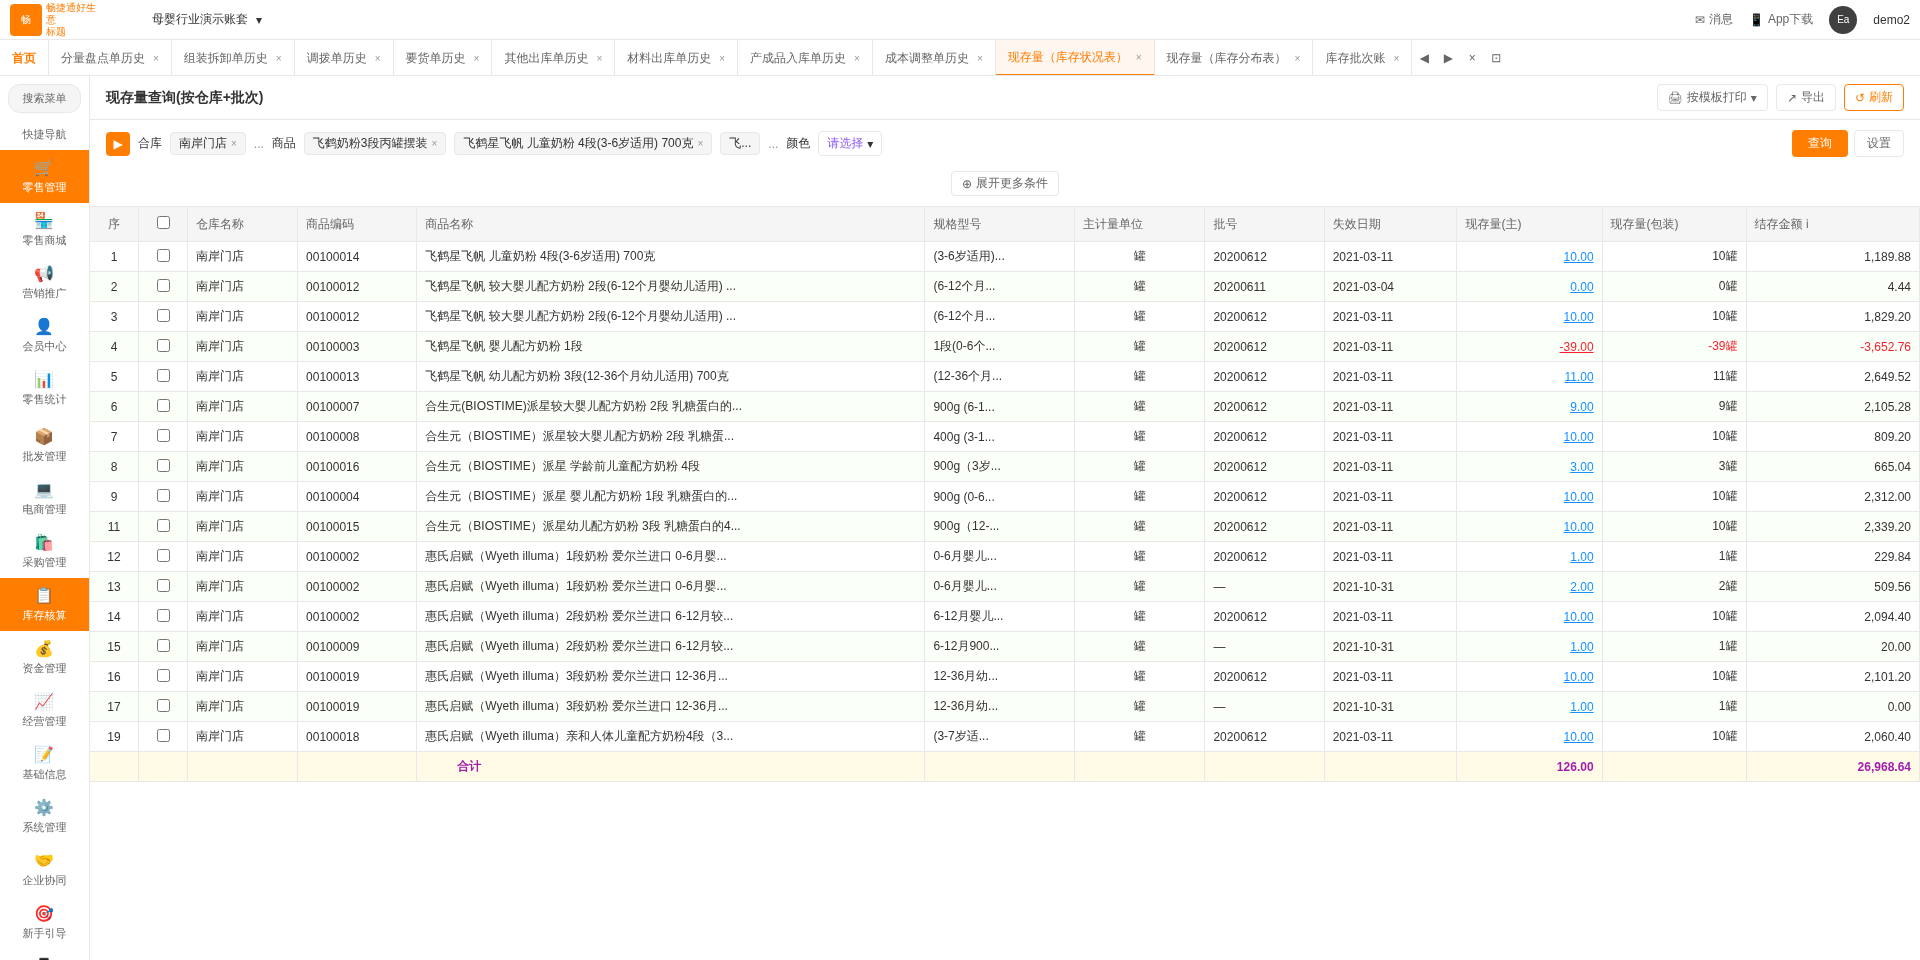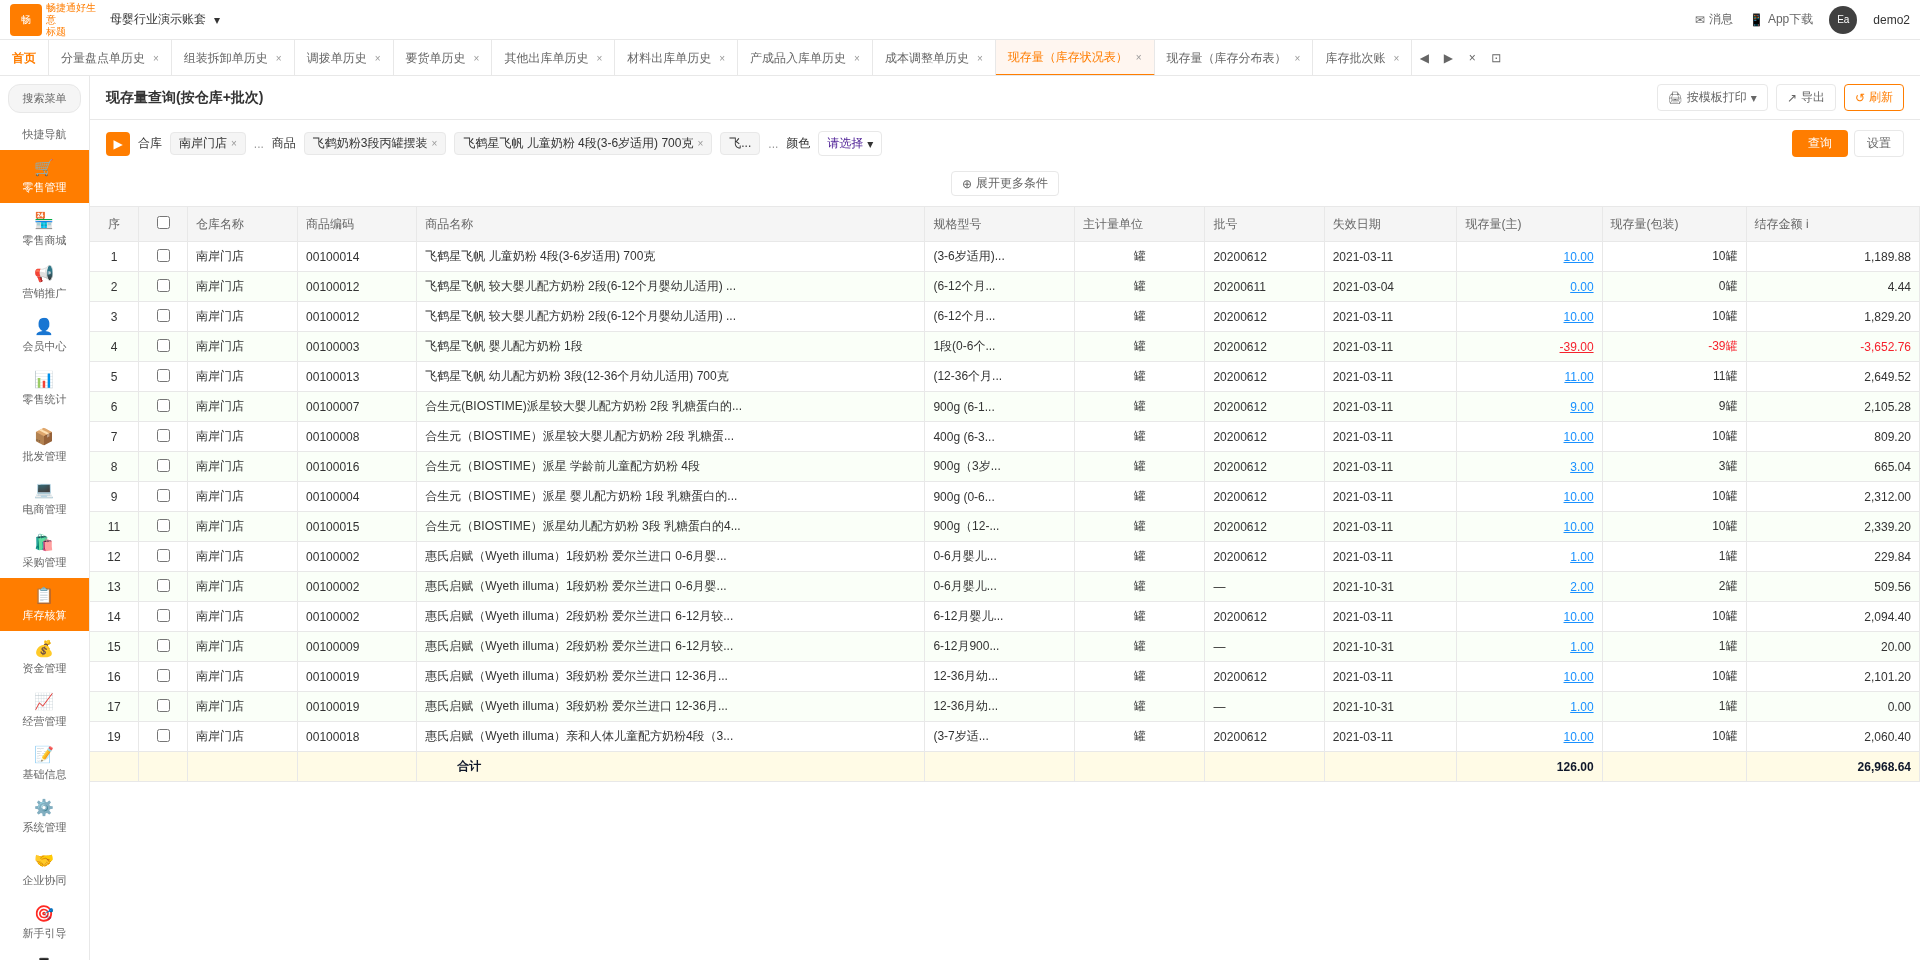--- a/index.html
+++ b/index.html
@@ -7,21 +7,21 @@
     
     
     .top-header {
       display: flex; align-items: center; height: 40px;
       background: #fff; border-bottom: 1px solid #e8e8e8;
       padding: 0 10px; gap: 10px;
     }
     .logo-area { display: flex; align-items: center; width: 90px; }
     .logo-icon { width: 32px; height: 32px; background: #ff7d00; border-radius: 4px; display: flex; align-items: center; justify-content: center; color: #fff; font-size: 10px; flex-shrink: 0; }
     .logo-text { font-size: 10px; color: #ff7d00; margin-left: 4px; line-height: 1.2; }
-    .industry-select { display: flex; align-items: center; font-size: 12px; color: #333; border: none; background: transparent; cursor: pointer; gap: 8px; }
+    .industry-select { display: flex; align-items: center; font-size: 12px; color: #333; border: none; background: transparent; cursor: pointer; gap: 8px; margin-left: 42px; }
     .header-right { margin-left: auto; display: flex; align-items: center; gap: 16px; }
     .header-btn { display: flex; align-items: center; gap: 4px; color: #666; font-size: 12px; cursor: pointer; }
     .avatar { width: 28px; height: 28px; border-radius: 50%; background: #404040; display: flex; align-items: center; justify-content: center; color: #fff; font-size: 12px; }
 
     
     .tab-bar {
       display: flex; align-items: flex-start; height: 36px;
       background: #fff; border-bottom: 1px solid #e8e8e8;
       padding: 0; overflow: hidden;
     }
@@ -125,21 +125,21 @@
     tbody tr:nth-child(even) { background: #fafff8; }
     tbody td {
       padding: 6px 8px; border-bottom: 1px solid #e8e8e8;
       border-right: 1px solid #e8e8e8; color: #333;
     }
     .td-link { color: #1890ff; cursor: pointer; text-decoration: underline; }
     .td-red { color: #f5222d; }
     .td-center { text-align: center; }
     .td-right { text-align: right; }
     .footer-row { background: #fffbe6 !important; }
-    .footer-row td { font-weight: bold; color: #0f172a; padding-left: 40px; }
+    .footer-row td { font-weight: bold; color: #a21caf; padding-left: 40px; }
     .col-seq { width: 40px; text-align: center; }
     .col-check { width: 30px; text-align: center; }
     .scrollbar-area { height: 100%; overflow-y: auto; }
   </style>
 </head>
 <body>
 
 <div class="top-header">
   <div class="logo-area">
     <div class="logo-icon">
@@ -344,21 +344,21 @@
           <span>飞鹤星飞帆 儿童奶粉 4段(3-6岁适用) 700克</span>
           <span class="filter-tag-close">×</span>
         </div>
         <div class="filter-tag">
           <span>飞...</span>
         </div>
         <span class="filter-dots">...</span>
 
         <span class="filter-label">颜色</span>
         <div class="filter-dropdown">
-          <span style="color:#4c1d95;">请选择</span>
+          <span style="color:#8b5cf6;">请选择</span>
           <span>▾</span>
         </div>
 
         <div style="margin-left:auto;display:flex;gap:6px;">
           <button class="query-btn">查询</button>
           <button class="set-btn">设置</button>
         </div>
       </div>
       <div style="display:flex;justify-content:center;margin-top:6px;">
         <button class="filter-expand-btn">
@@ -474,21 +474,21 @@
     <td class="td-right "><span class="td-link ">9.00</span></td>
     <td class="td-right ">9罐</td>
     <td class="td-right ">2,105.28</td>
   </tr>
             <tr>
     <td class="td-center">7</td>
     <td class="td-center"><input type="checkbox" style=""></td>
     <td>南岸门店</td>
     <td>00100008</td>
     <td style="max-width:300px;overflow:hidden;text-overflow:ellipsis;white-space:nowrap;padding-left:8px;">合生元（BIOSTIME）派星较大婴儿配方奶粉 2段 乳糖蛋...</td>
-    <td>400g (6-3...</td>
+    <td>400g (3-1...</td>
     <td class="td-center">罐</td>
     <td>20200612</td>
     <td>2021-03-11</td>
     <td class="td-right "><span class="td-link ">10.00</span></td>
     <td class="td-right ">10罐</td>
     <td class="td-right ">809.20</td>
   </tr>
             <tr>
     <td class="td-center">8</td>
     <td class="td-center"><input type="checkbox" style=""></td>

